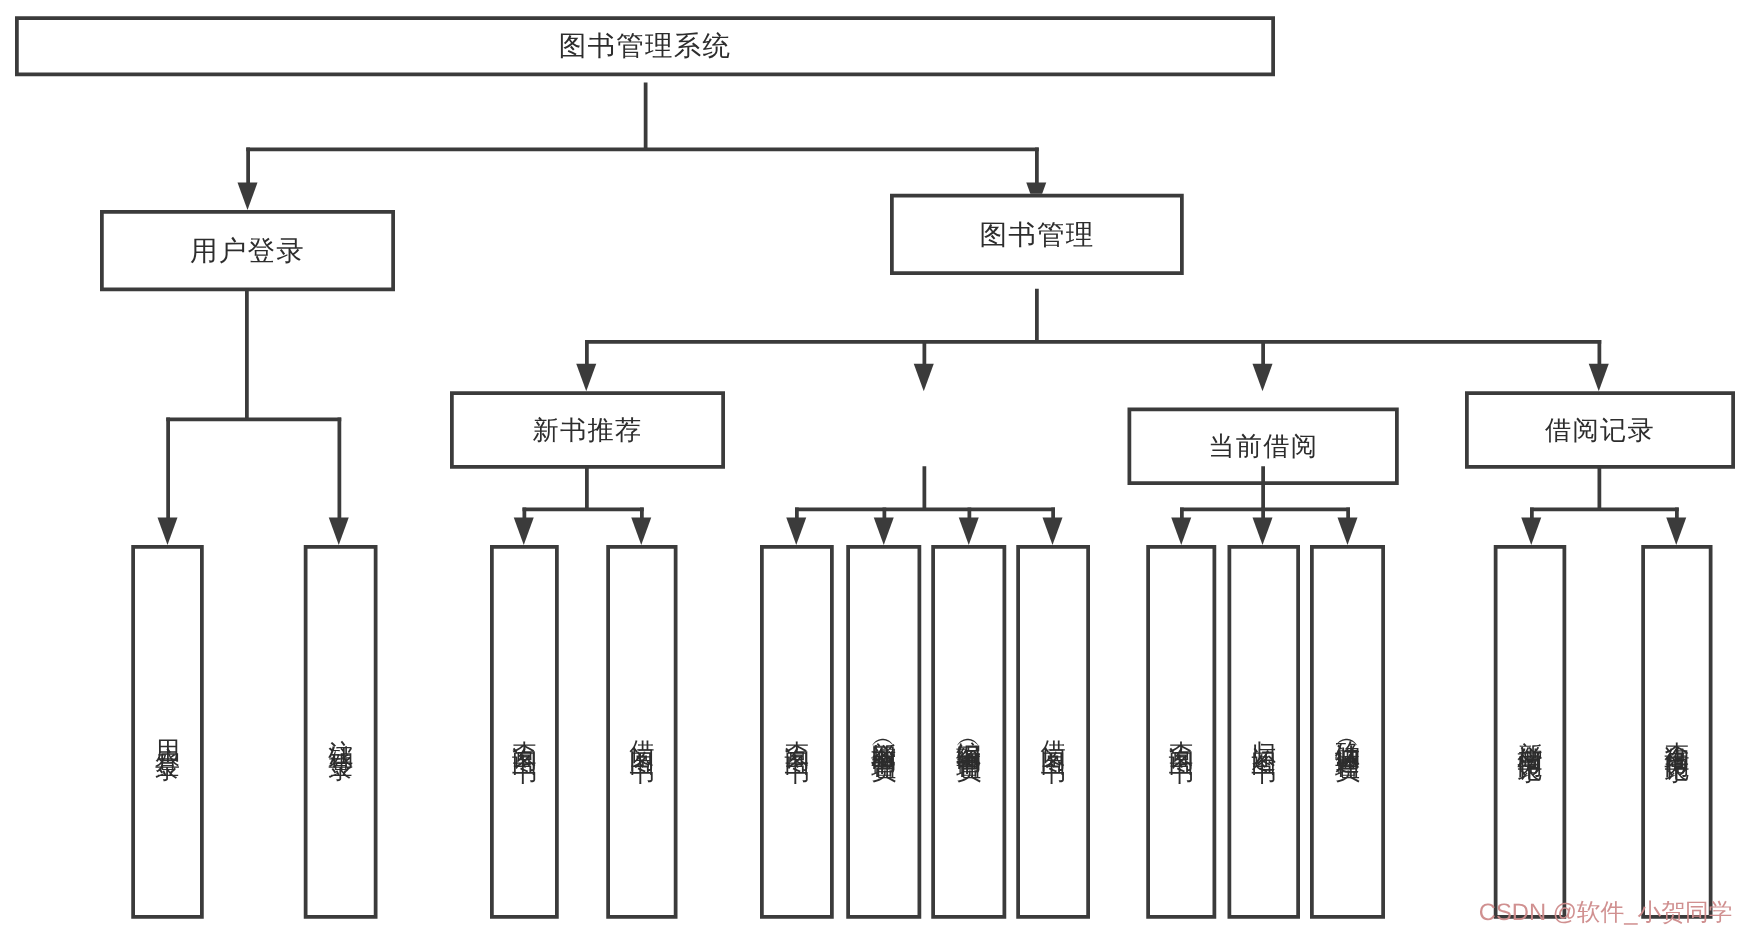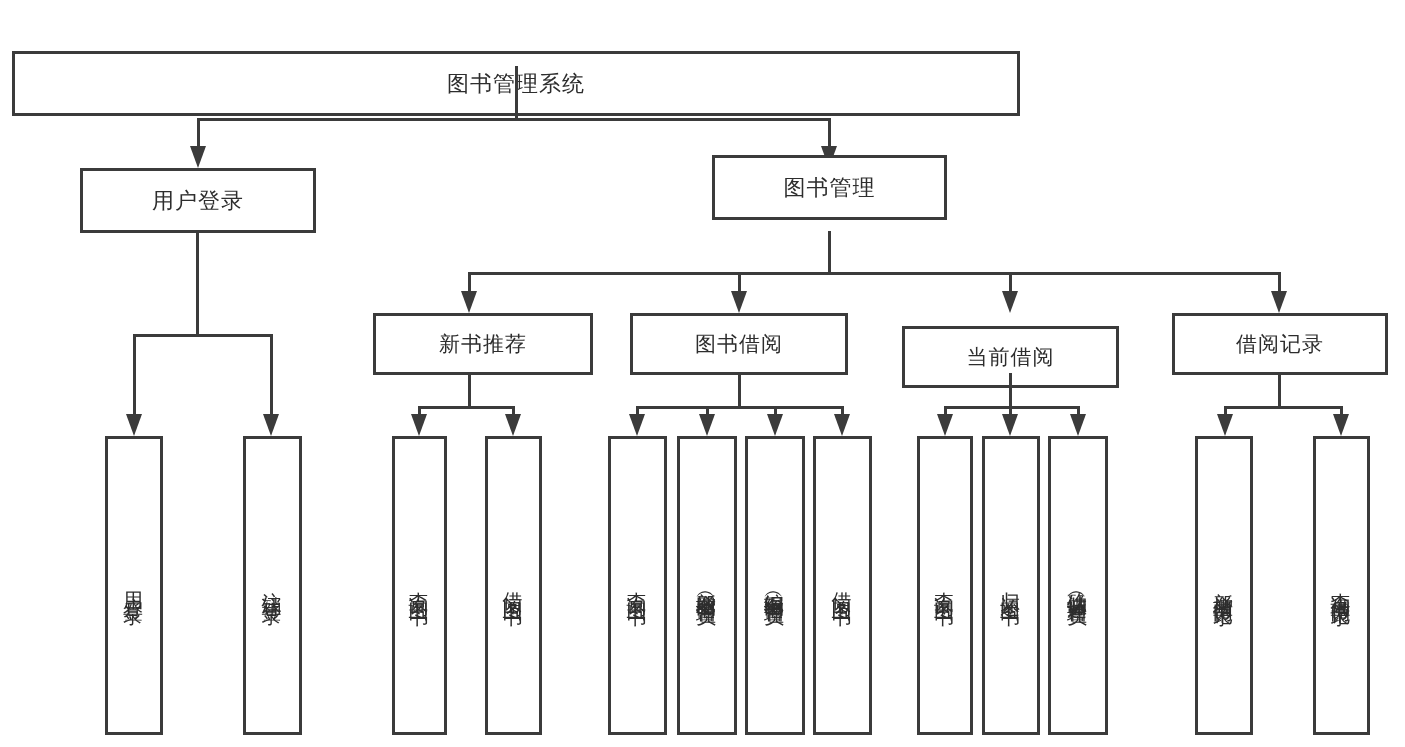--- a/index.html
+++ b/index.html
@@ -19,24 +19,24 @@
   }
   .l3{font-size:21px;}
   .vl{position:absolute;width:3px;background:#3b3b3b;}
   .hl{position:absolute;height:3px;background:#3b3b3b;}
   .ar{
     position:absolute;width:0;height:0;
     border-left:8px solid transparent;border-right:8px solid transparent;
     border-top:22px solid #3b3b3b;
   }
   
-  .n-root{left:12px;top:13px;width:1008px;height:65px;margin-top:38px;}
+  .n-root{left:12px;top:13px;width:1008px;height:48px;}
   .n-user-login{left:80px;top:168px;width:236px;height:65px;}
   .n-book-mgmt{left:712px;top:155px;width:235px;height:65px;}
-  .n-new-book{left:373px;top:313px;width:220px;height:62px;}
+  .n-new-book{left:360px;top:313px;width:220px;height:62px;}
   .n-book-borrow{left:630px;top:313px;width:218px;height:62px;}
   .n-current-borrow{left:902px;top:326px;width:217px;height:62px;}
   .n-borrow-record{left:1172px;top:313px;width:216px;height:62px;text-align:center;}
   .l-user-login{left:105px;top:436px;width:58px;height:299px;}
   .l-logout{left:243px;top:436px;width:59px;height:299px;}
   .l-nb-query{left:392px;top:436px;width:55px;height:299px;}
   .l-nb-borrow{left:485px;top:436px;width:57px;height:299px;}
   .l-bb-query{left:608px;top:436px;width:59px;height:299px;}
   .l-bb-add{left:677px;top:436px;width:60px;height:299px;letter-spacing:2px;}
   .l-bb-edit{left:745px;top:436px;width:60px;height:299px;letter-spacing:2px;}
@@ -80,21 +80,20 @@
   <div class="vl" style="left:468px;top:272px;height:21px;"></div>
   <div class="ar" style="left:461px;top:291px;"></div>
   <div class="vl" style="left:738px;top:272px;height:21px;"></div>
   <div class="ar" style="left:731px;top:291px;"></div>
   <div class="vl" style="left:1009px;top:272px;height:21px;"></div>
   <div class="ar" style="left:1002px;top:291px;"></div>
   <div class="vl" style="left:1278px;top:272px;height:21px;"></div>
   <div class="ar" style="left:1271px;top:291px;"></div>
 
   <div class="node hbox l3 n-new-book">新书推荐</div>
-  <div class="node hbox l3 n-book-borrow">图书借阅</div>
   <div class="node hbox l3 n-current-borrow">当前借阅</div>
   <div class="node hbox l3 n-borrow-record">借阅记录</div>
 
   <div class="vl" style="left:468px;top:373px;height:35px;"></div>
   <div class="hl" style="left:418px;top:406px;width:97px;"></div>
   <div class="vl" style="left:418px;top:406px;height:10px;"></div>
   <div class="ar" style="left:411px;top:414px;"></div>
   <div class="vl" style="left:512px;top:406px;height:10px;"></div>
   <div class="ar" style="left:505px;top:414px;"></div>
 
@@ -136,14 +135,15 @@
   <div class="node vbox l-bb-edit">编辑图书（管理员）</div>
   <div class="node vbox l-bb-borrow">借阅图书</div>
 
   <div class="node vbox l-cb-query">查询图书</div>
   <div class="node vbox l-cb-return">归还图书</div>
   <div class="node vbox l-cb-confirm">确认归还（管理员）</div>
 
   <div class="node vbox l-br-add">新增借阅记录</div>
   <div class="node vbox l-br-query">查询借阅记录</div>
 
+  <div id="watermark">CSDN @软件_小贺同学</div>
 
 </div>
 
 </body></html>

